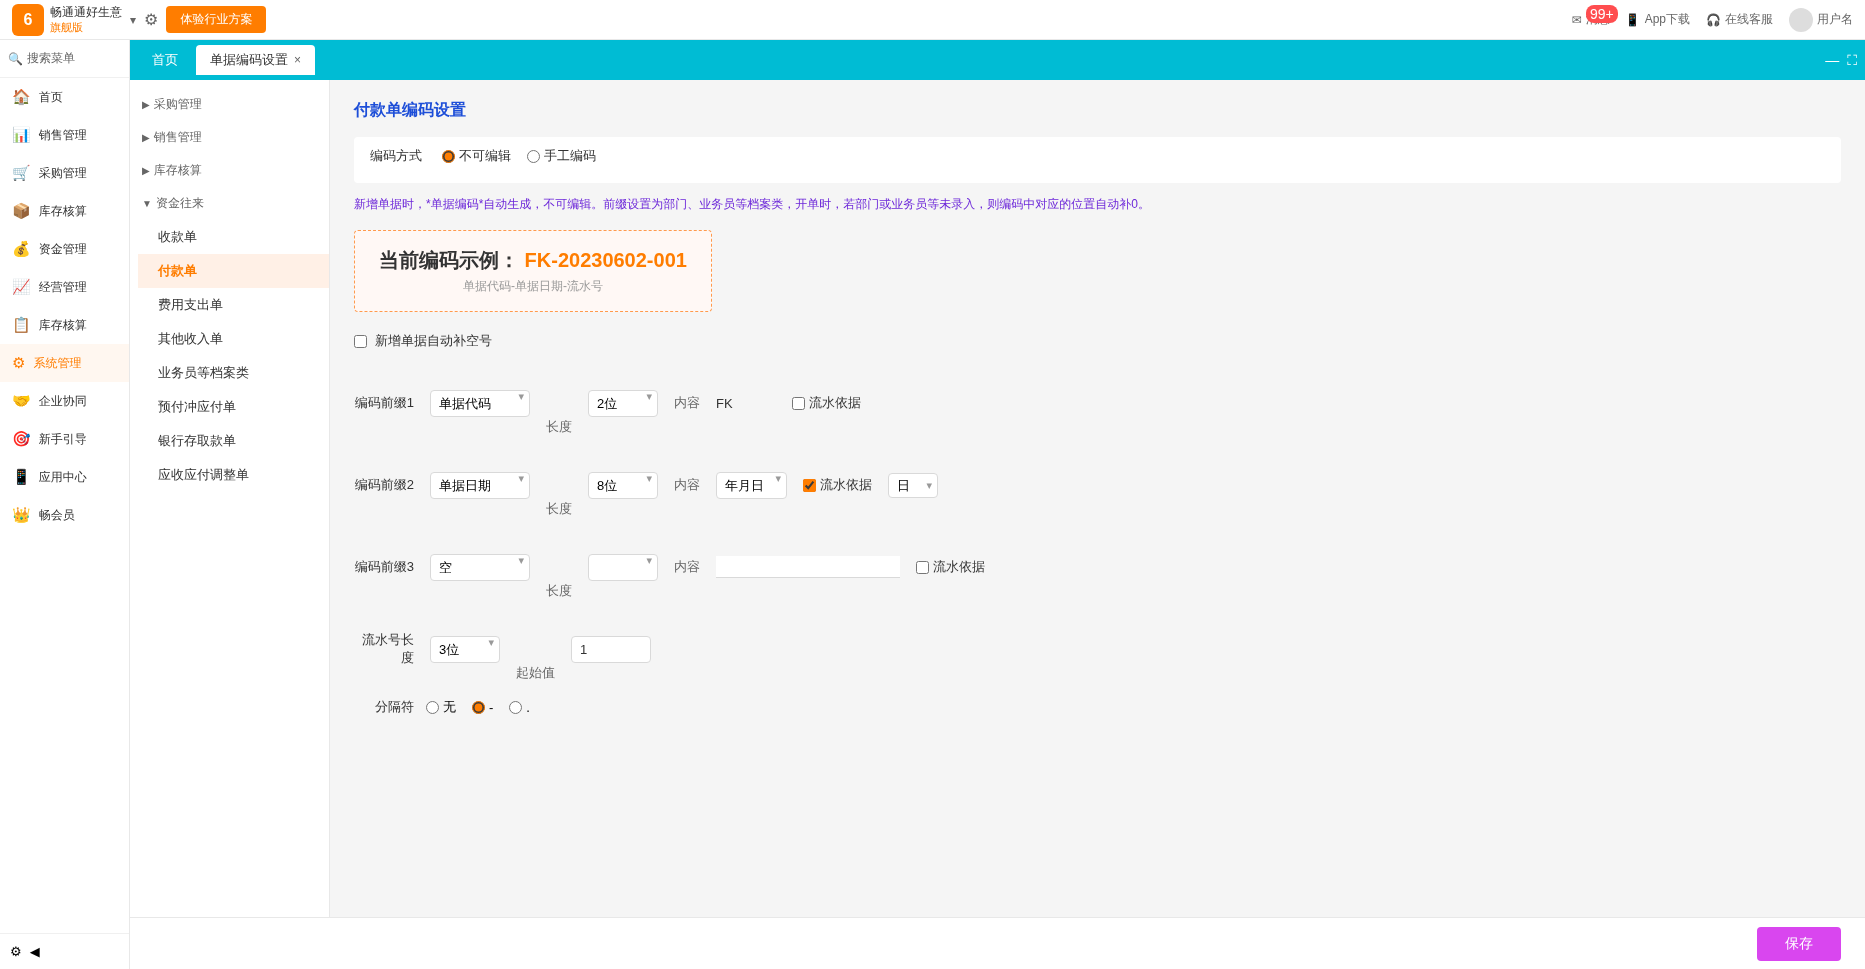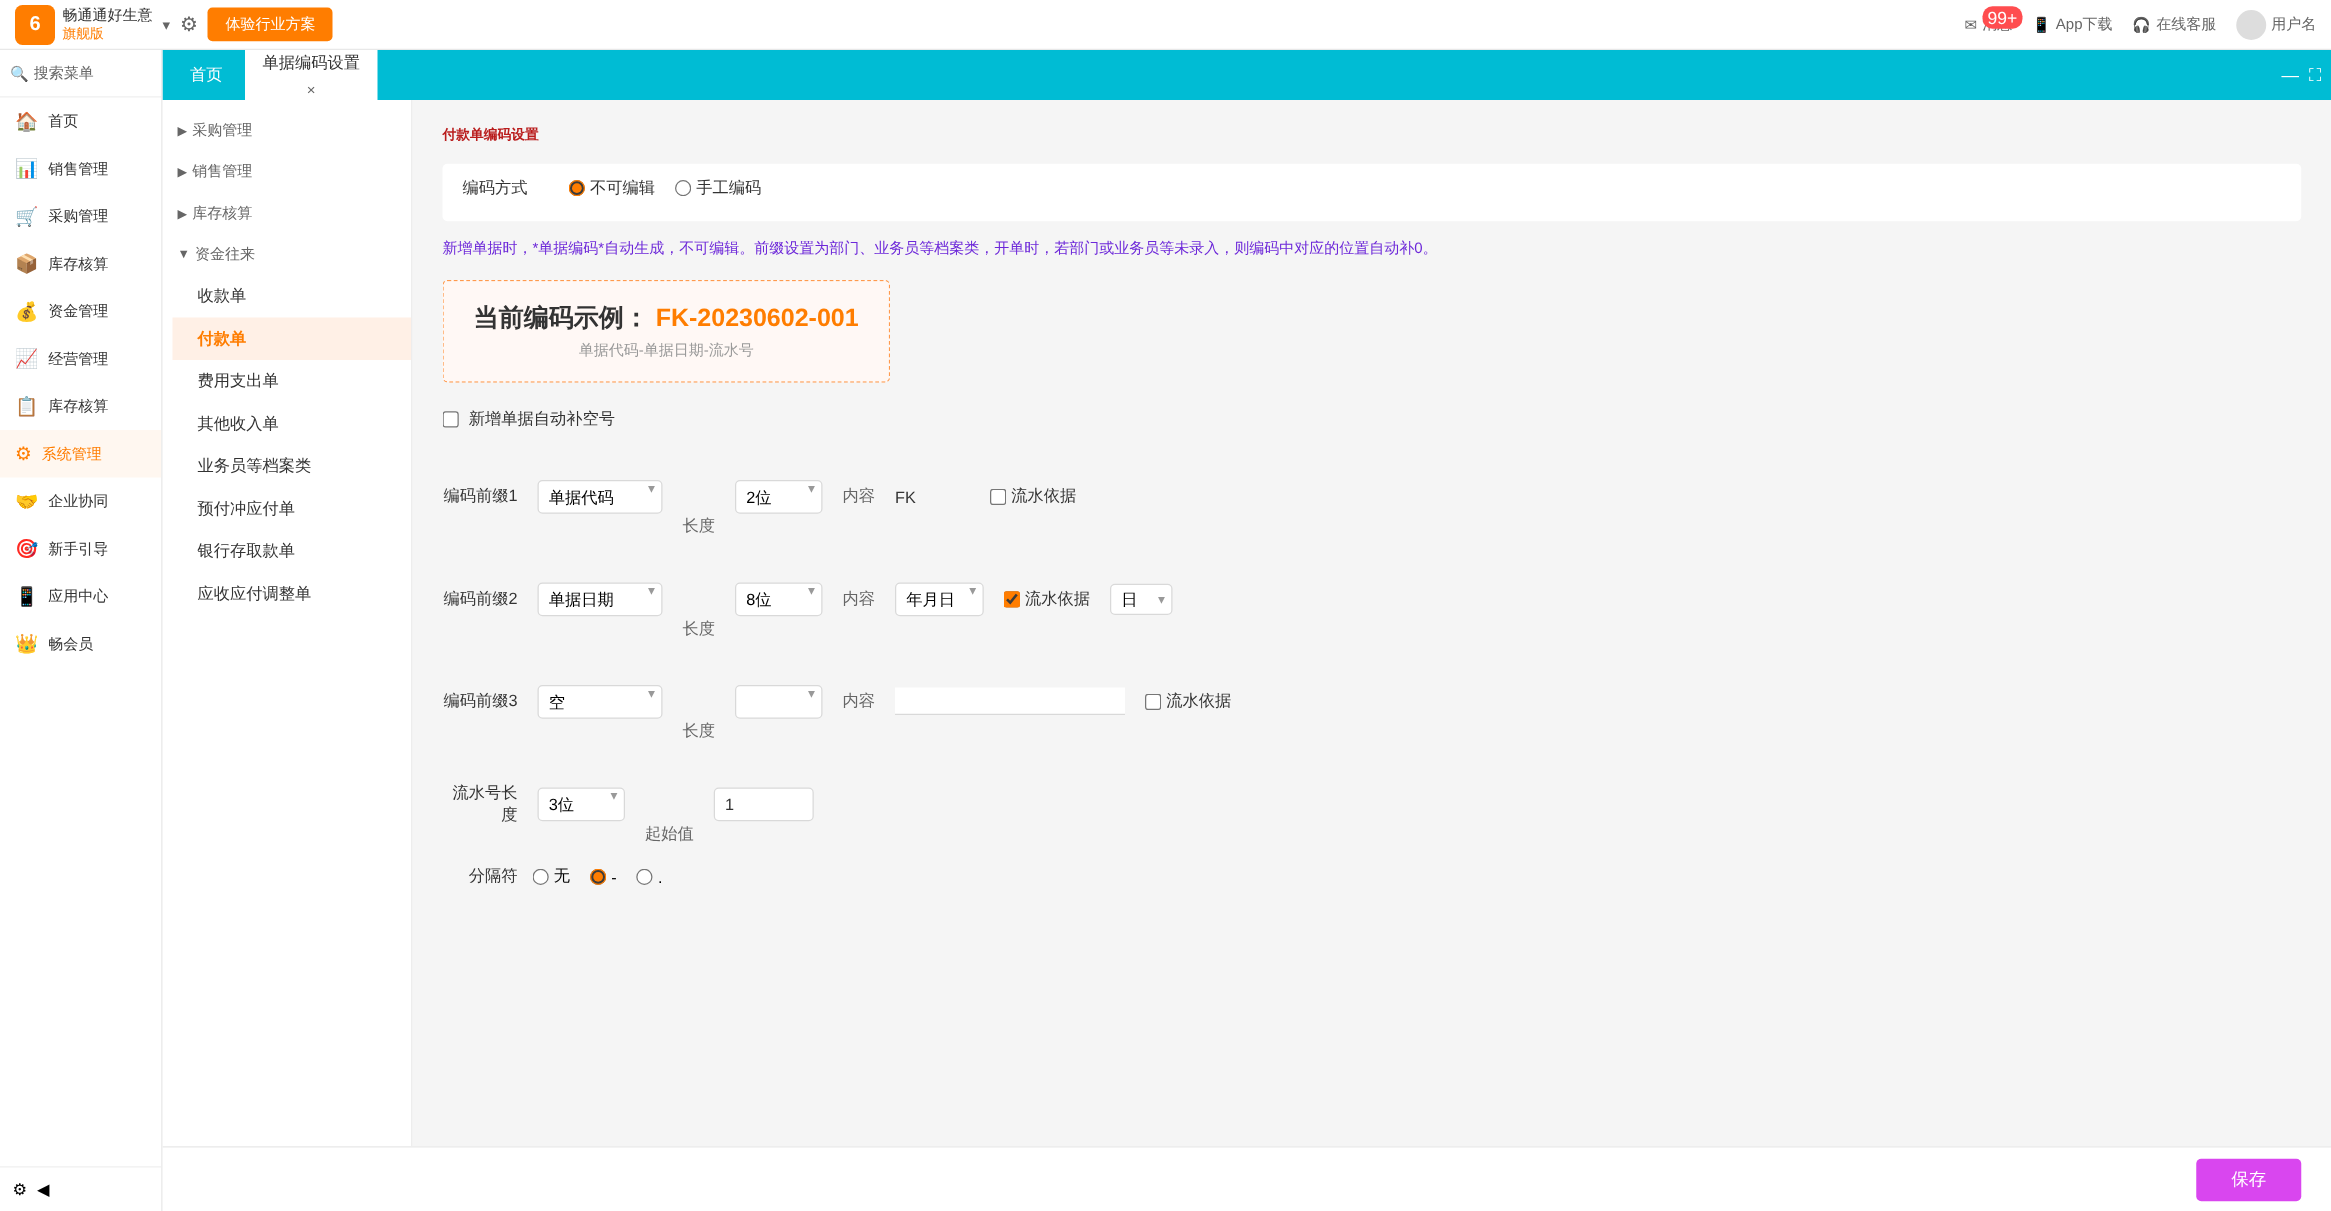--- a/index.html
+++ b/index.html
@@ -33,40 +33,40 @@
     .sidebar-item .label { font-size: 12px; }
     .sidebar-bottom { margin-top: auto; padding: 10px; border-top: 1px solid #f0f0f0; display: flex; gap: 8px; align-items: center; }
 
     
     .content-area { flex: 1; display: flex; flex-direction: column; overflow: hidden; }
 
     
     .tab-bar { height: 40px; background: #00bcd4; display: flex; align-items: center; padding: 0 8px; gap: 4px; flex-shrink: 0; position: relative; }
     .tab-item { padding: 6px 14px; border-radius: 4px 4px 0 0; cursor: pointer; font-size: 13px; color: white; display: flex; align-items: center; gap: 6px; }
     .tab-item.home { background: transparent; color: white; }
-    .tab-item.active { background: white; color: #333; flex-direction: column; }
+    .tab-item.active { background: white; color: #333; }
     .tab-close { font-size: 12px; cursor: pointer; color: #666; }
     .tab-bar-right { margin-left: auto; display: flex; gap: 8px; color: white; }
     .tab-bar-icon { cursor: pointer; font-size: 14px; }
 
     
     .sub-nav { width: 200px; background: #fff; border-right: 1px solid #e8e8e8; overflow-y: auto; flex-shrink: 0; padding: 8px 0; }
     .sub-nav-item { padding: 8px 20px; cursor: pointer; color: #333; font-size: 13px; display: flex; align-items: center; gap: 6px; }
     .sub-nav-item.active { background: #fff0e6; color: #ff7d00; font-weight: bold; }
     .sub-nav-group-title { padding: 8px 12px; color: #666; font-size: 12px; display: flex; align-items: center; gap: 4px; cursor: pointer; }
     .chevron { font-size: 10px; }
     .sub-nav-children { padding-left: 8px; }
 
     
     .main-content { flex: 1; overflow-y: auto; padding: 20px 24px; background: #f5f5f5; }
-    .page-title { font-size: 11px; font-weight: bold; color: #b91c1c; margin-bottom: 16px; }
+    .page-title { font-size: 16px; font-weight: bold; color: #1d4ed8; margin-bottom: 16px; }
 
     
     .section-box { background: white; border-radius: 4px; padding: 16px 20px; margin-bottom: 16px; }
-    .encoding-method { display: flex; align-items: center; gap: 33px; padding: 12px 16px; background: white; border-radius: 4px; margin-bottom: 8px; }
+    .encoding-method { display: flex; align-items: center; gap: 20px; padding: 12px 16px; background: white; border-radius: 4px; margin-bottom: 8px; }
     .encoding-label { color: #333; font-size: 13px; }
     .radio-group { display: flex; align-items: center; gap: 16px; }
     .radio-item { display: flex; align-items: center; gap: 4px; cursor: pointer; font-size: 13px; color: #333; }
     .radio-item input[type="radio"] { accent-color: #ff7d00; }
 
     
     .info-text { font-size: 12px; color: #6d28d9; margin-bottom: 16px; line-height: 1.6; }
 
     
     .preview-box { border: 1.5px dashed #ff9a4d; background: #fff8f5; border-radius: 4px; padding: 16px 24px; display: inline-block; margin-bottom: 20px; min-width: 280px; }

